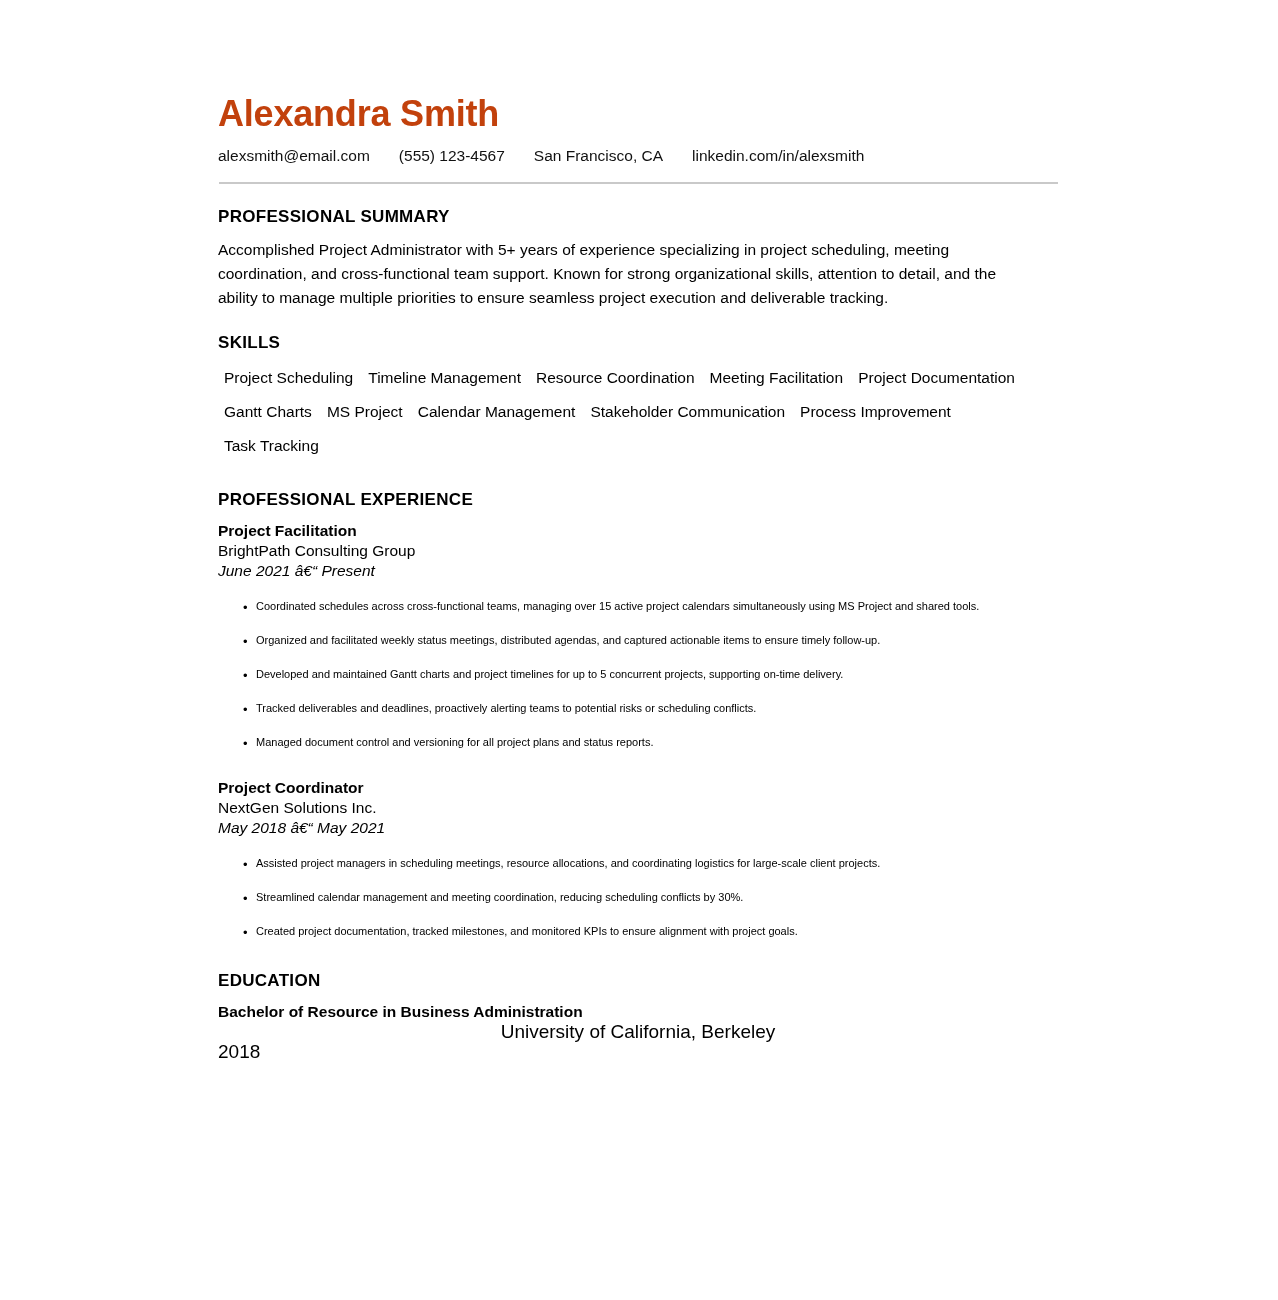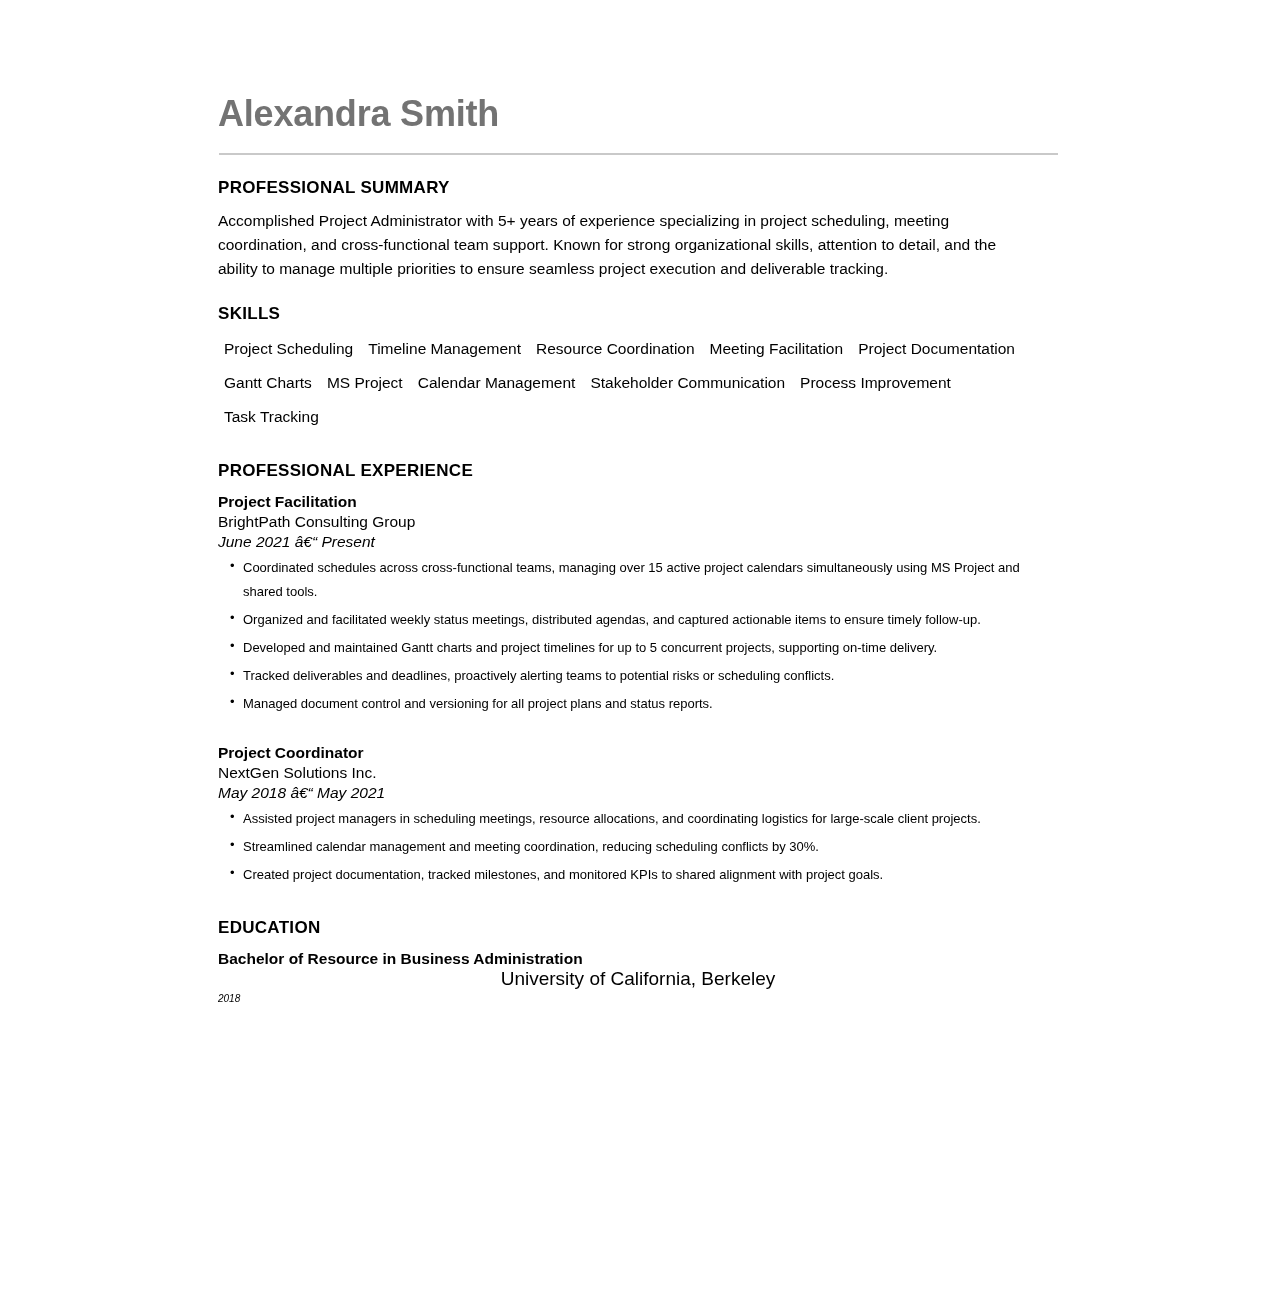--- a/index.html
+++ b/index.html
@@ -29,21 +29,21 @@
     width: 840px;
   }
 
   
   .name {
     font-size: 36px;
     font-weight: bold;
     line-height: 44px;
     letter-spacing: -0.2px;
     margin: 0 0 10px 0;
-    color: #737373;
+    color: #c2410c;
   }
   .contact {
     font-size: 15.5px;
     line-height: 19px;
     color: #111;
     white-space: nowrap;
   }
   .contact .item {
     display: inline-block;
   }
@@ -114,23 +114,23 @@
     margin: 0 0 3px 0;
   }
   ul.bullets {
     list-style: none;
     margin: 0;
     padding: 0;
   }
   ul.bullets > li {
     position: relative;
     padding-left: 21px;
-    font-size: 13px;
-    line-height: 24px;
-    margin: 4px;
+    font-size: 11px;
+    line-height: 17px;
+    margin: 17px;
     width: 810px;
   }
   ul.bullets > li::before {
     content: "\2022";
     position: absolute;
     left: 8px;
     top: 0;
     font-size: 13px;
     line-height: 20.5px;
   }
@@ -142,37 +142,39 @@
     line-height: 20px;
     margin: 0;
   }
   .edu-school {
     font-size: 19px;
     line-height: 20px;
     margin: 0;
     text-align: center;
   }
   .edu-year {
-    font-size: 10px;
-    line-height: 20px;
-    margin: 0;
-    font-style: italic;
+    font-size: 19px;
+    line-height: 20px;
+    margin: 0;
   }
 
   .section-experience { margin-top: 26px; }
   .section-education  { margin-top: 30px; }
 </style>
 </head>
 <body>
 
 <div class="page">
   <div class="doc">
 
     <div>
       <h1 class="name">Alexandra Smith</h1>
+      <div class="contact">
+        <span class="item">alexsmith@email.com</span><span class="gap"></span><span class="item">(555) 123-4567</span><span class="gap"></span><span class="item">San Francisco, CA</span><span class="gap"></span><span class="item">linkedin.com/in/alexsmith</span>
+      </div>
       <hr class="rule">
     </div>
 
     <div class="section">
       <h2 class="section-heading">PROFESSIONAL SUMMARY</h2>
       <p class="summary-text">Accomplished Project Administrator with 5+ years of experience specializing in project scheduling, meeting coordination, and cross-functional team support. Known for strong organizational skills, attention to detail, and the ability to manage multiple priorities to ensure seamless project execution and deliverable tracking.</p>
     </div>
 
     <div class="section">
       <h2 class="section-heading">SKILLS</h2>
@@ -197,21 +199,21 @@
         </ul>
       </div>
 
       <div class="job">
         <p class="job-title">Project Coordinator</p>
         <p class="job-company">NextGen Solutions Inc.</p>
         <p class="job-dates">May 2018 â€“ May 2021</p>
         <ul class="bullets">
           <li>Assisted project managers in scheduling meetings, resource allocations, and coordinating logistics for large-scale client projects.</li>
           <li>Streamlined calendar management and meeting coordination, reducing scheduling conflicts by 30%.</li>
-          <li>Created project documentation, tracked milestones, and monitored KPIs to shared alignment with project goals.</li>
+          <li>Created project documentation, tracked milestones, and monitored KPIs to ensure alignment with project goals.</li>
         </ul>
       </div>
     </div>
 
     <div class="section section-education">
       <h2 class="section-heading">EDUCATION</h2>
       <p class="edu-degree">Bachelor of Resource in Business Administration</p>
       <p class="edu-school">University of California, Berkeley</p>
       <p class="edu-year">2018</p>
     </div>

